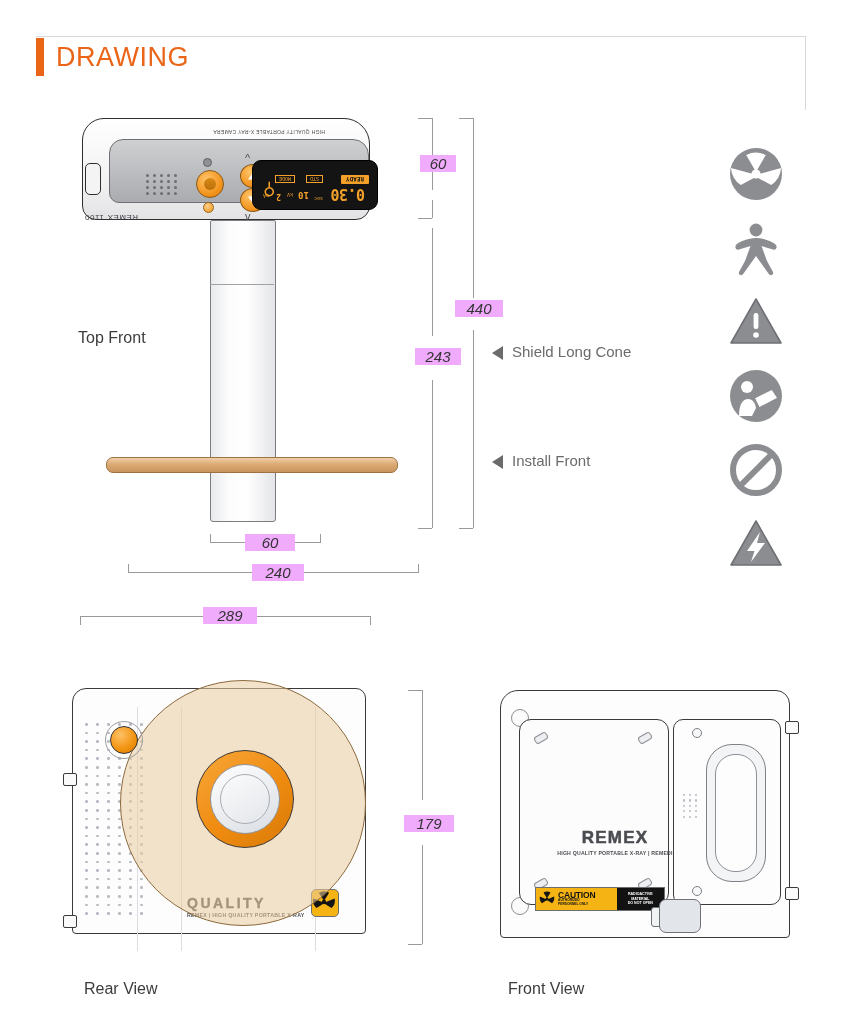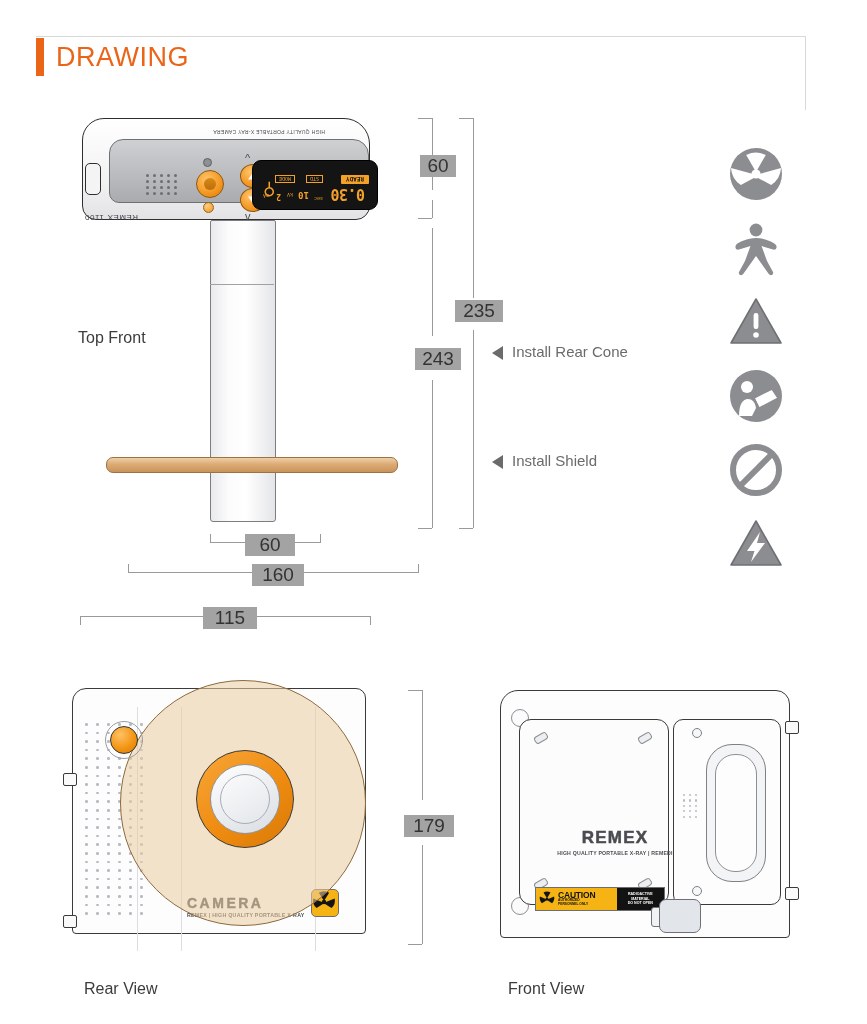--- a/index.html
+++ b/index.html
@@ -8,21 +8,21 @@
 
   
   #header-rule{position:absolute;left:36px;top:36px;width:770px;height:1px;background:#d8d8d8;}
   #header-rule-cap{position:absolute;left:805px;top:36px;width:1px;height:74px;background:#d8d8d8;}
   #header-bar{position:absolute;left:36px;top:38px;width:8px;height:38px;background:#ea6517;}
   #page-title{position:absolute;left:56px;top:40px;font-size:27px;letter-spacing:.5px;
               color:#ea6517;font-weight:400;line-height:34px;}
 
   
   .view-label{position:absolute;font-size:16px;color:#3c3c3c;}
-  .dim-text{position:absolute;font-size:19px;color:#333;background:#a3a3a3;padding:0 5px;text-align:center;}
+  .dim-text{position:absolute;font-size:15px;color:#333;background:#f0abfc;padding:0 5px;text-align:center;font-style:italic;}
   .dline{position:absolute;background:#9a9a9a;}
   .dline.v{width:1px;}
   .dline.h{height:1px;}
   .callout{position:absolute;font-size:15px;color:#6b6b6b;white-space:nowrap;}
   .callout .tri{display:inline-block;width:0;height:0;vertical-align:middle;
       border-top:7px solid transparent;border-bottom:7px solid transparent;
       border-right:11px solid #6b6b6b;margin-right:9px;}
 
   
   #safety-icons{position:absolute;left:718px;top:146px;width:76px;}
@@ -233,37 +233,37 @@
 
 <div class="dline v" style="left:432px;top:228px;height:108px;"></div>
 <div class="dline v" style="left:432px;top:380px;height:148px;"></div>
 <div class="dline h" style="left:418px;top:528px;width:14px;"></div>
 <div class="dim-text" style="left:415px;top:348px;width:36px;">243</div>
 
 <div class="dline v" style="left:473px;top:118px;height:180px;"></div>
 <div class="dline v" style="left:473px;top:330px;height:198px;"></div>
 <div class="dline h" style="left:459px;top:118px;width:14px;"></div>
 <div class="dline h" style="left:459px;top:528px;width:14px;"></div>
-<div class="dim-text" style="left:455px;top:300px;width:38px;">235</div>
+<div class="dim-text" style="left:455px;top:300px;width:38px;">440</div>
 
 <div class="dline h" style="left:210px;top:542px;width:110px;"></div>
 <div class="dline v" style="left:210px;top:534px;height:9px;"></div>
 <div class="dline v" style="left:320px;top:534px;height:9px;"></div>
 <div class="dim-text" style="left:245px;top:534px;width:40px;">60</div>
 
 <div class="dline h" style="left:128px;top:572px;width:290px;"></div>
 <div class="dline v" style="left:128px;top:564px;height:9px;"></div>
 <div class="dline v" style="left:418px;top:564px;height:9px;"></div>
-<div class="dim-text" style="left:252px;top:564px;width:42px;">160</div>
+<div class="dim-text" style="left:252px;top:564px;width:42px;">240</div>
 
 <div class="callout" style="left:492px;top:343px;">
-  <i class="tri"></i><span>Install Rear Cone</span>
+  <i class="tri"></i><span>Shield Long Cone</span>
 </div>
 <div class="callout" style="left:492px;top:452px;">
-  <i class="tri"></i><span>Install Shield</span>
+  <i class="tri"></i><span>Install Front</span>
 </div>
 
 <div id="safety-icons">
 
   <div class="safety-icon">
     <svg viewBox="0 0 56 56" width="56" height="56">
       <circle cx="28" cy="28" r="26" fill="#8b8d90"></circle>
       <g fill="#ffffff">
         <path d="M28 26 L18.2 9 A22 22 0 0 1 37.8 9 Z"></path>
         <path d="M26.3 29.5 L8.6 39 A22 22 0 0 1 -1.2 22 Z" transform="translate(4.2,0)"></path>
@@ -457,21 +457,21 @@
         <i style="left:11px;top:189.2px"></i>
         <i style="left:22px;top:189.2px"></i>
         <i style="left:33px;top:189.2px"></i>
         <i style="left:44px;top:189.2px"></i>
         <i style="left:55px;top:189.2px"></i>
       </div>
     <div class="fv-clip" id="fv-clip-a"></div>
     <div class="fv-clip" id="fv-clip-b"></div>
 
     <div id="fv-logo">
-      <div id="fv-logo-main">CAMERA</div>
+      <div id="fv-logo-main">QUALITY</div>
       <div id="fv-logo-sub">REMEX | HIGH QUALITY PORTABLE X-RAY</div>
     </div>
 
     <div id="fv-rad-sticker">
       <svg viewBox="0 0 26 26" width="24" height="24">
         <g fill="#141414">
           <path d="M13 12 L7.4 3 A11 11 0 0 1 18.6 3 Z"></path>
           <path d="M11.2 14 L2.5 19.6 A11 11 0 0 1 -1 9.2 Z" transform="translate(2.4,0)"></path>
           <path d="M14.8 14 L23.5 19.6 A11 11 0 0 0 27 9.2 Z" transform="translate(-2.4,0)"></path>
         </g>
@@ -484,21 +484,21 @@
   <div id="fv-aper-outer"></div>
   <div id="fv-aper-mid"></div>
   <div id="fv-aper-in"></div>
   <div id="fv-orange-ring"></div>
   <div id="fv-orange-btn"></div>
 </div>
 
 <div class="dline h" style="left:80px;top:616px;width:290px;"></div>
 <div class="dline v" style="left:80px;top:616px;height:9px;"></div>
 <div class="dline v" style="left:370px;top:616px;height:9px;"></div>
-<div class="dim-text" style="left:203px;top:607px;width:44px;">115</div>
+<div class="dim-text" style="left:203px;top:607px;width:44px;">289</div>
 
 <div class="dline v" style="left:422px;top:690px;height:110px;"></div>
 <div class="dline v" style="left:422px;top:845px;height:99px;"></div>
 <div class="dline h" style="left:408px;top:690px;width:14px;"></div>
 <div class="dline h" style="left:408px;top:944px;width:14px;"></div>
 <div class="dim-text" style="left:404px;top:815px;width:40px;">179</div>
 
 <div class="view-label" style="left:84px;top:980px;">Rear View</div>
 
 <div id="rear-view">

